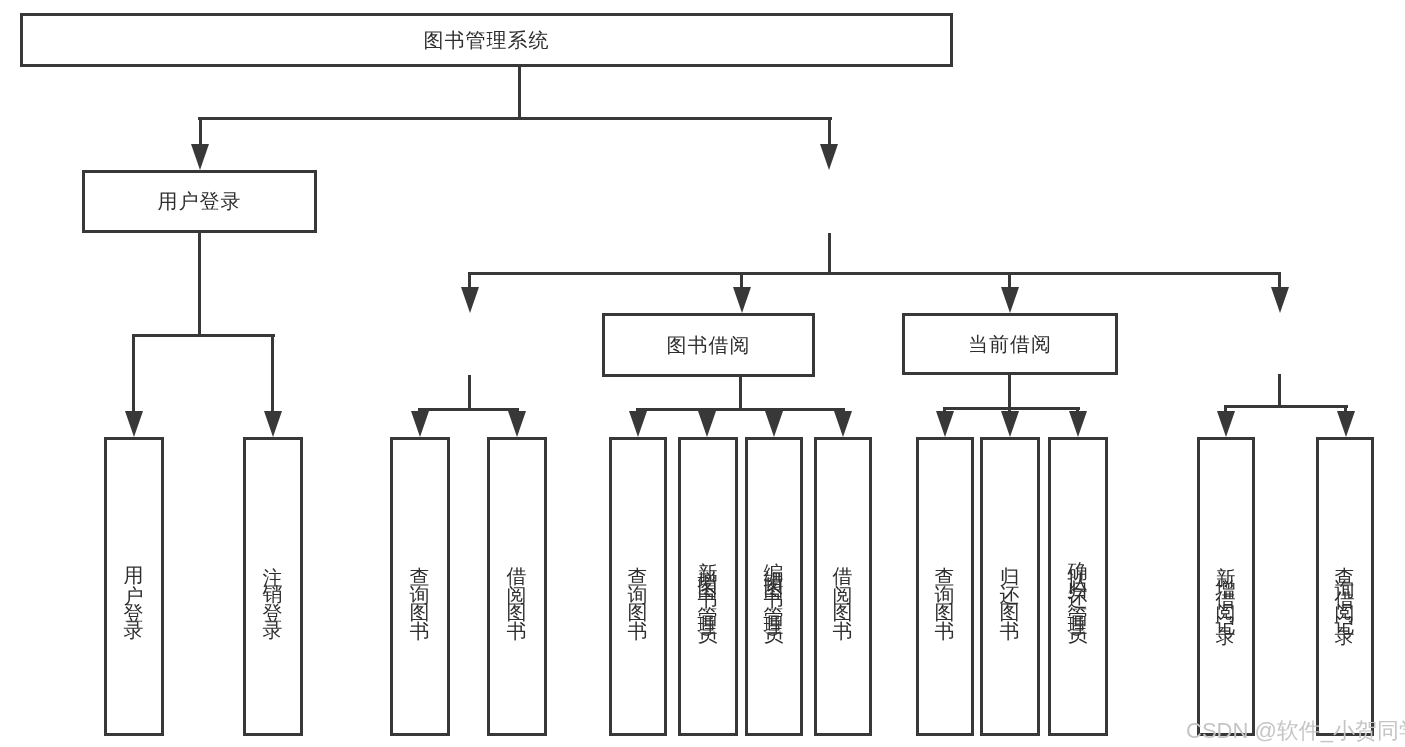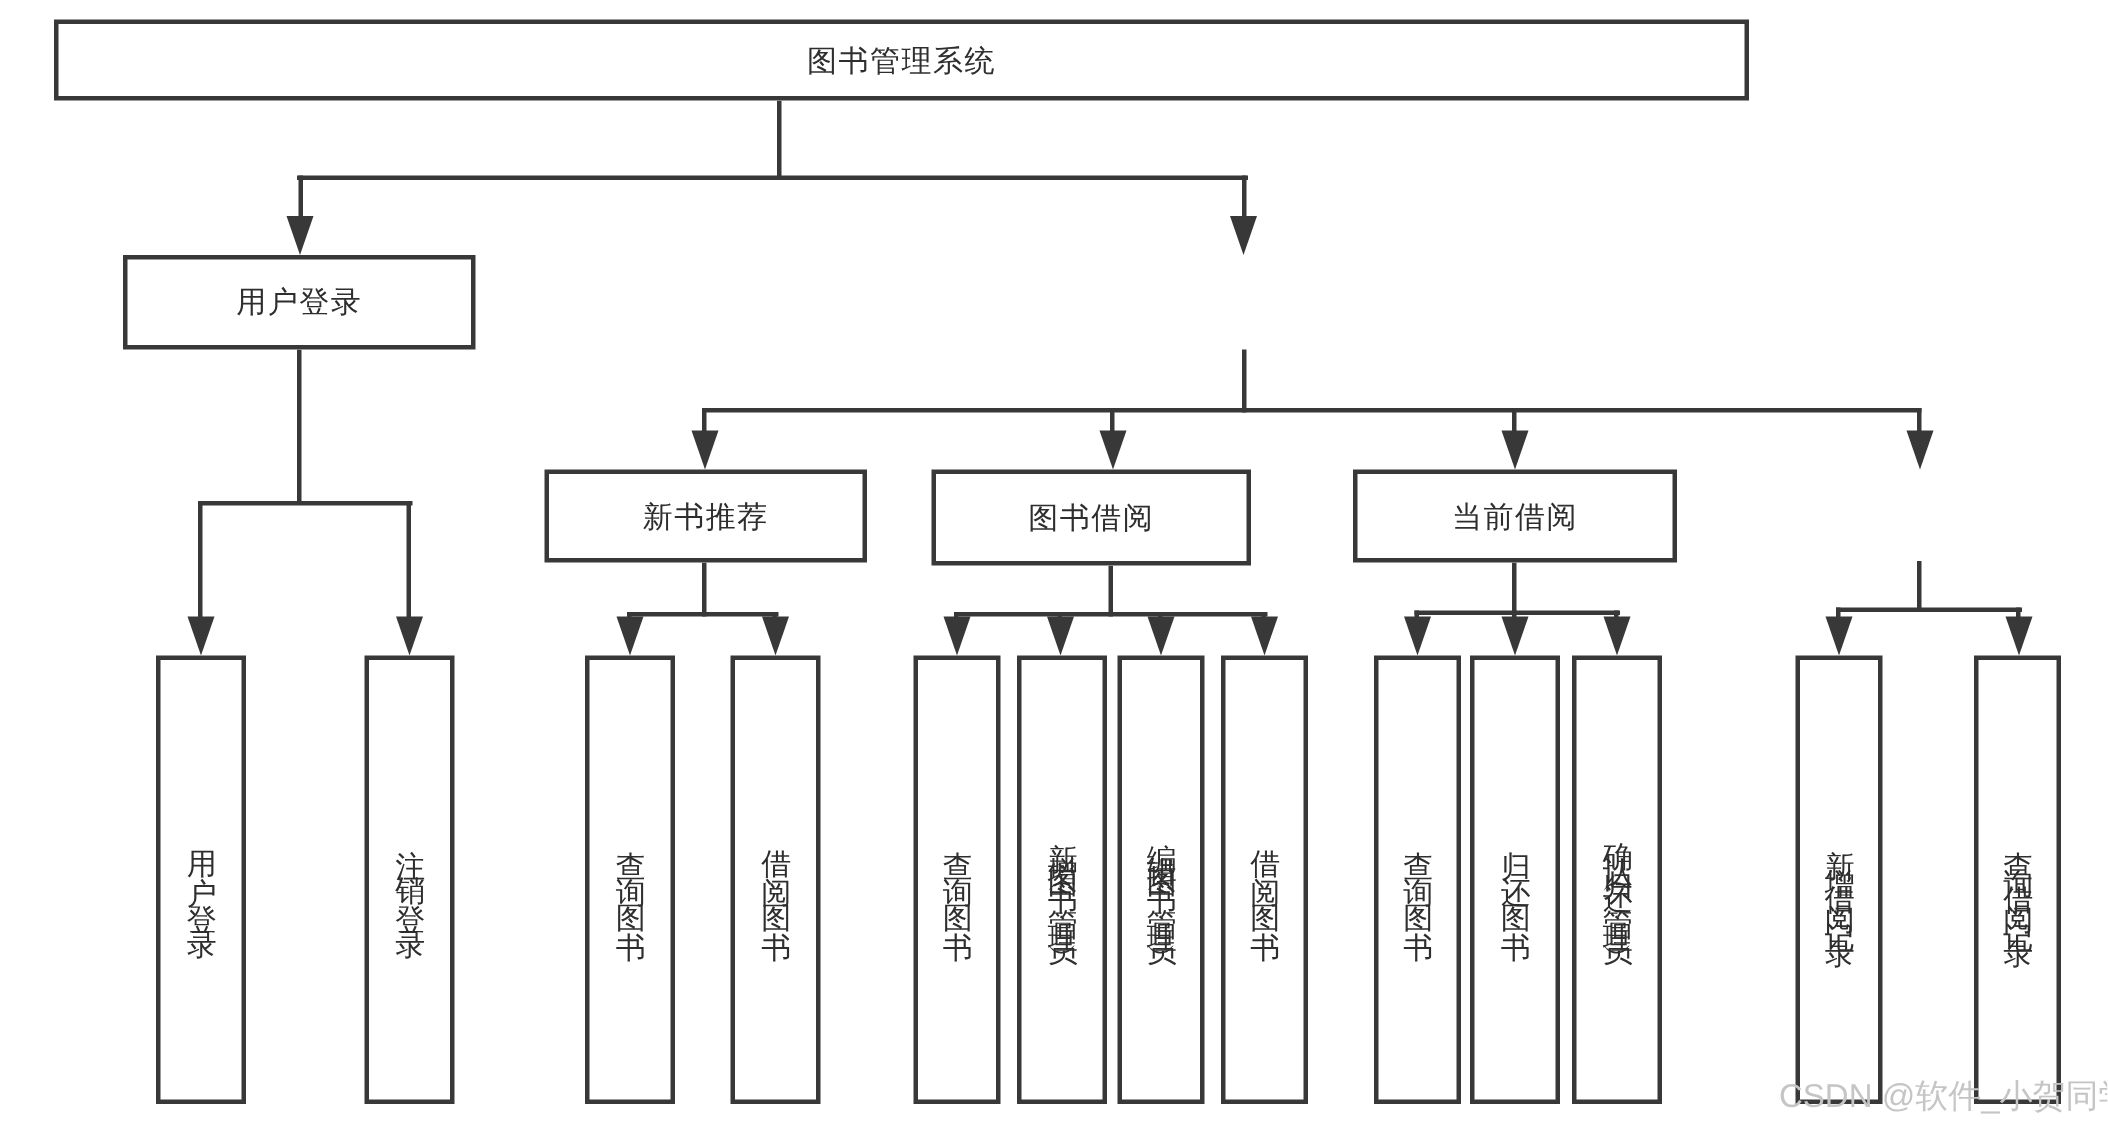--- a/index.html
+++ b/index.html
@@ -31,32 +31,29 @@
   #watermark{
     position:absolute;left:1186px;top:716px;z-index:6;
     color:#c5c5c5;font-size:22px;white-space:nowrap;
   }
 </style>
 </head>
 <body>
 
 <div id="canvas">
 
-  <div class="node" style="left:36px;top:13px;width:1130px;height:54px;">
+  <div class="node" style="left:20px;top:13px;width:933px;height:54px;">
     <span>图书管理系统</span>
   </div>
 
   <div class="node" style="left:82px;top:170px;width:235px;height:63px;">
     <span>用户登录</span>
   </div>
 
-  <div class="node" style="left:363px;top:313px;width:215px;height:62px;">
-    <span>新书推荐</span>
-  </div>
-  <div class="node" style="left:621px;top:313px;width:213px;height:64px;">
+  <div class="node" style="left:602px;top:313px;width:213px;height:64px;">
     <span>图书借阅</span>
   </div>
   <div class="node" style="left:902px;top:313px;width:216px;height:62px;">
     <span>当前借阅</span>
   </div>
 
   <div class="node vnode sp-short" style="left:104px;top:437px;width:60px;height:299px;">
     <span>用户登录</span>
   </div>
   <div class="node vnode sp-short" style="left:243px;top:437px;width:60px;height:299px;">

